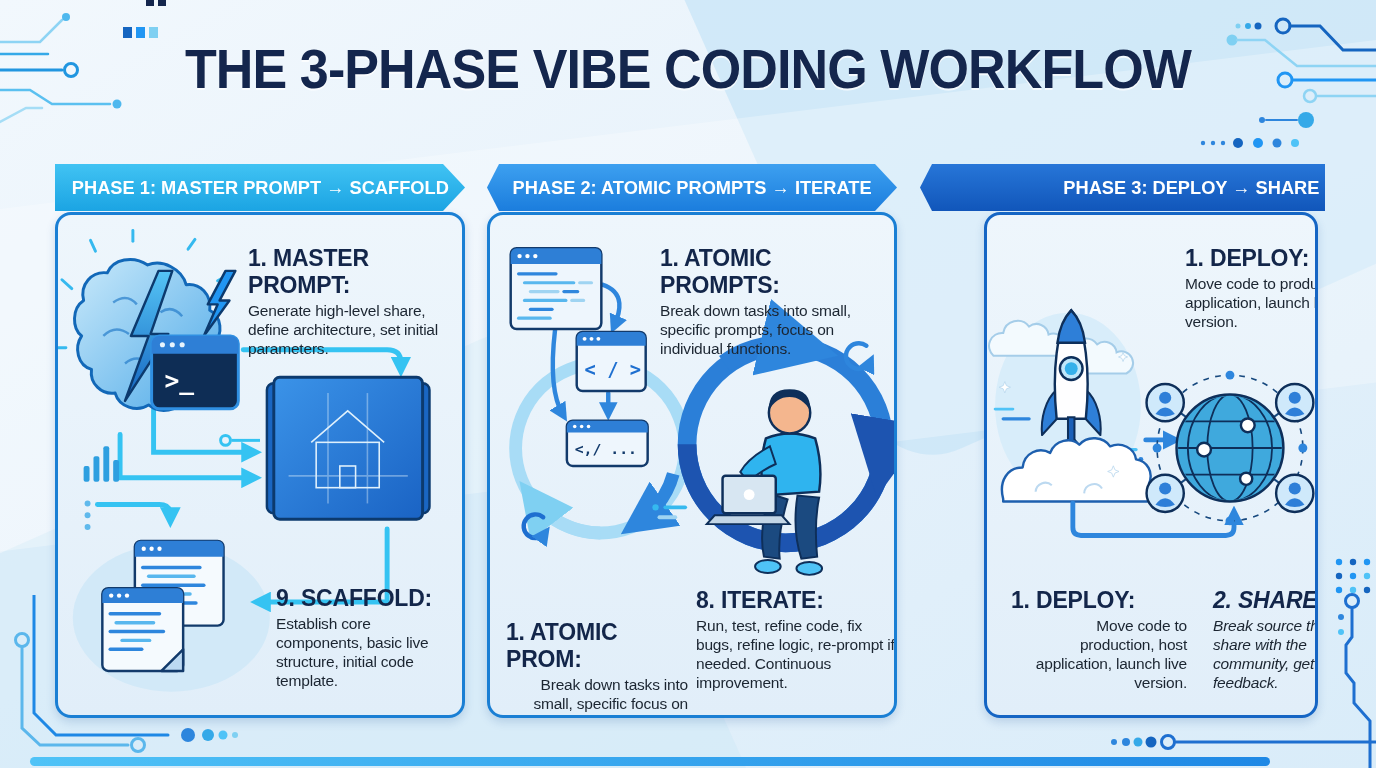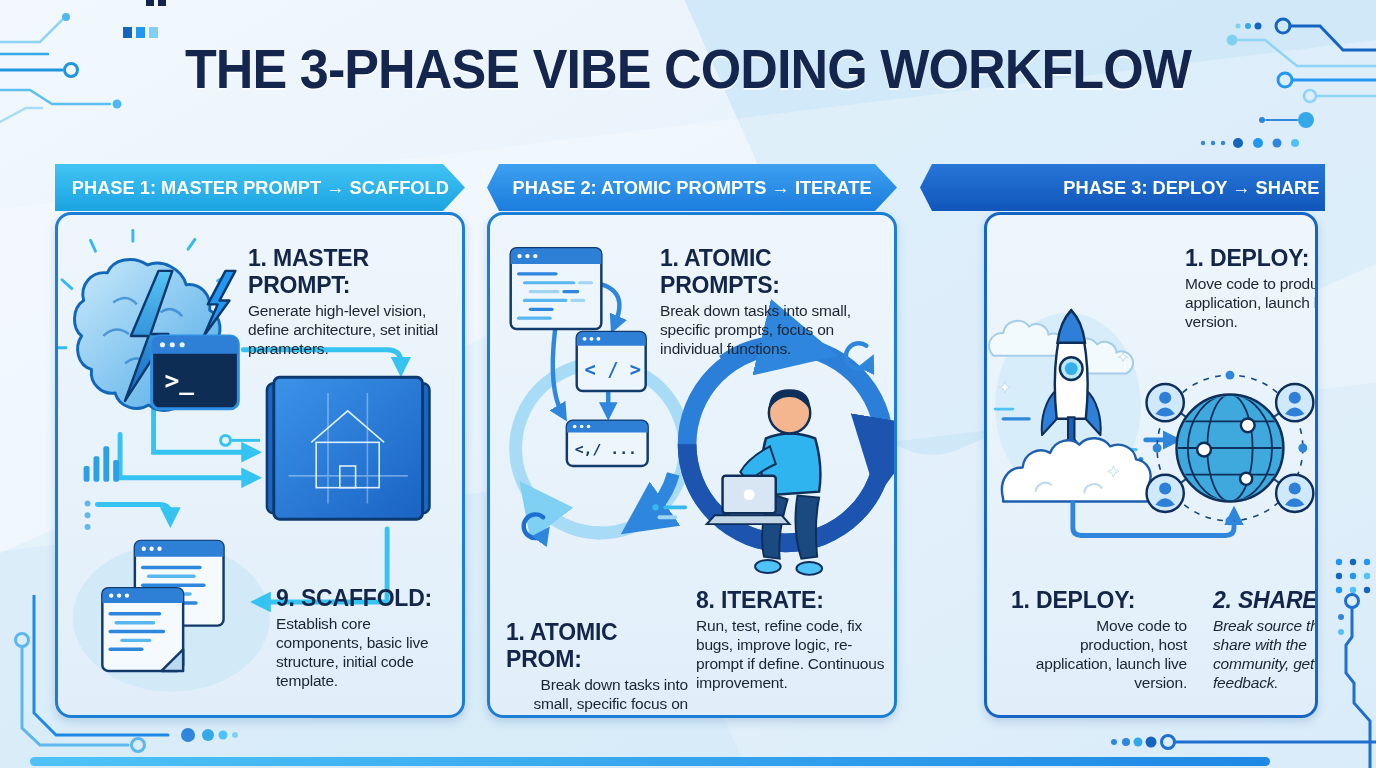--- a/index.html
+++ b/index.html
@@ -205,21 +205,21 @@
           <rect x="30" y="22" width="6" height="22" rx="2"></rect>
       </g>
       <circle cx="4" cy="66" r="3" fill="#5fb9ec"></circle>
         <circle cx="4" cy="78" r="3" fill="#5fb9ec"></circle>
         <circle cx="4" cy="90" r="3" fill="#5fb9ec"></circle>
     </g>
   </svg>
 
   <div class="step" id="p1-step1">
     <div class="hd">1. MASTER PROMPT:</div>
-    <div class="bd">Generate high-level vision, define architecture, set initial parameters.</div>
+    <div class="bd">Generate high-level share, define architecture, set initial parameters.</div>
   </div>
   <div class="step" id="p1-step2">
     <div class="hd">9. SCAFFOLD:</div>
     <div class="bd">Establish core components, basic live structure, initial code template.</div>
   </div>
 </div>
 
 <div class="panel" id="panel2">
   <svg class="illus" viewBox="0 0 410 506">
     <defs>
@@ -317,21 +317,21 @@
   <div class="step" id="p2-step1">
     <div class="hd">1. ATOMIC PROMPTS:</div>
     <div class="bd">Break down tasks into small, specific prompts, focus on individual functions.</div>
   </div>
   <div class="step indent" id="p2-step2">
     <div class="hd">1. ATOMIC PROM:</div>
     <div class="bd">Break down tasks into small, specific focus on individual functions.</div>
   </div>
   <div class="step" id="p2-step3">
     <div class="hd">8. ITERATE:</div>
-    <div class="bd">Run, test, refine code, fix bugs, improve logic, re-prompt if define. Continuous improvement.</div>
+    <div class="bd">Run, test, refine code, fix bugs, refine logic, re-prompt if needed. Continuous improvement.</div>
   </div>
 </div>
 
 <div class="panel" id="panel3">
   <svg class="illus" viewBox="0 0 405 506">
     <defs>
       <marker id="mb3" markerWidth="4" markerHeight="4" refX="2.2" refY="2" orient="auto">
           <path d="M0,0L4,2L0,4Z" fill="#2e86dd"></path>
         </marker>
       <clipPath id="gclip">

